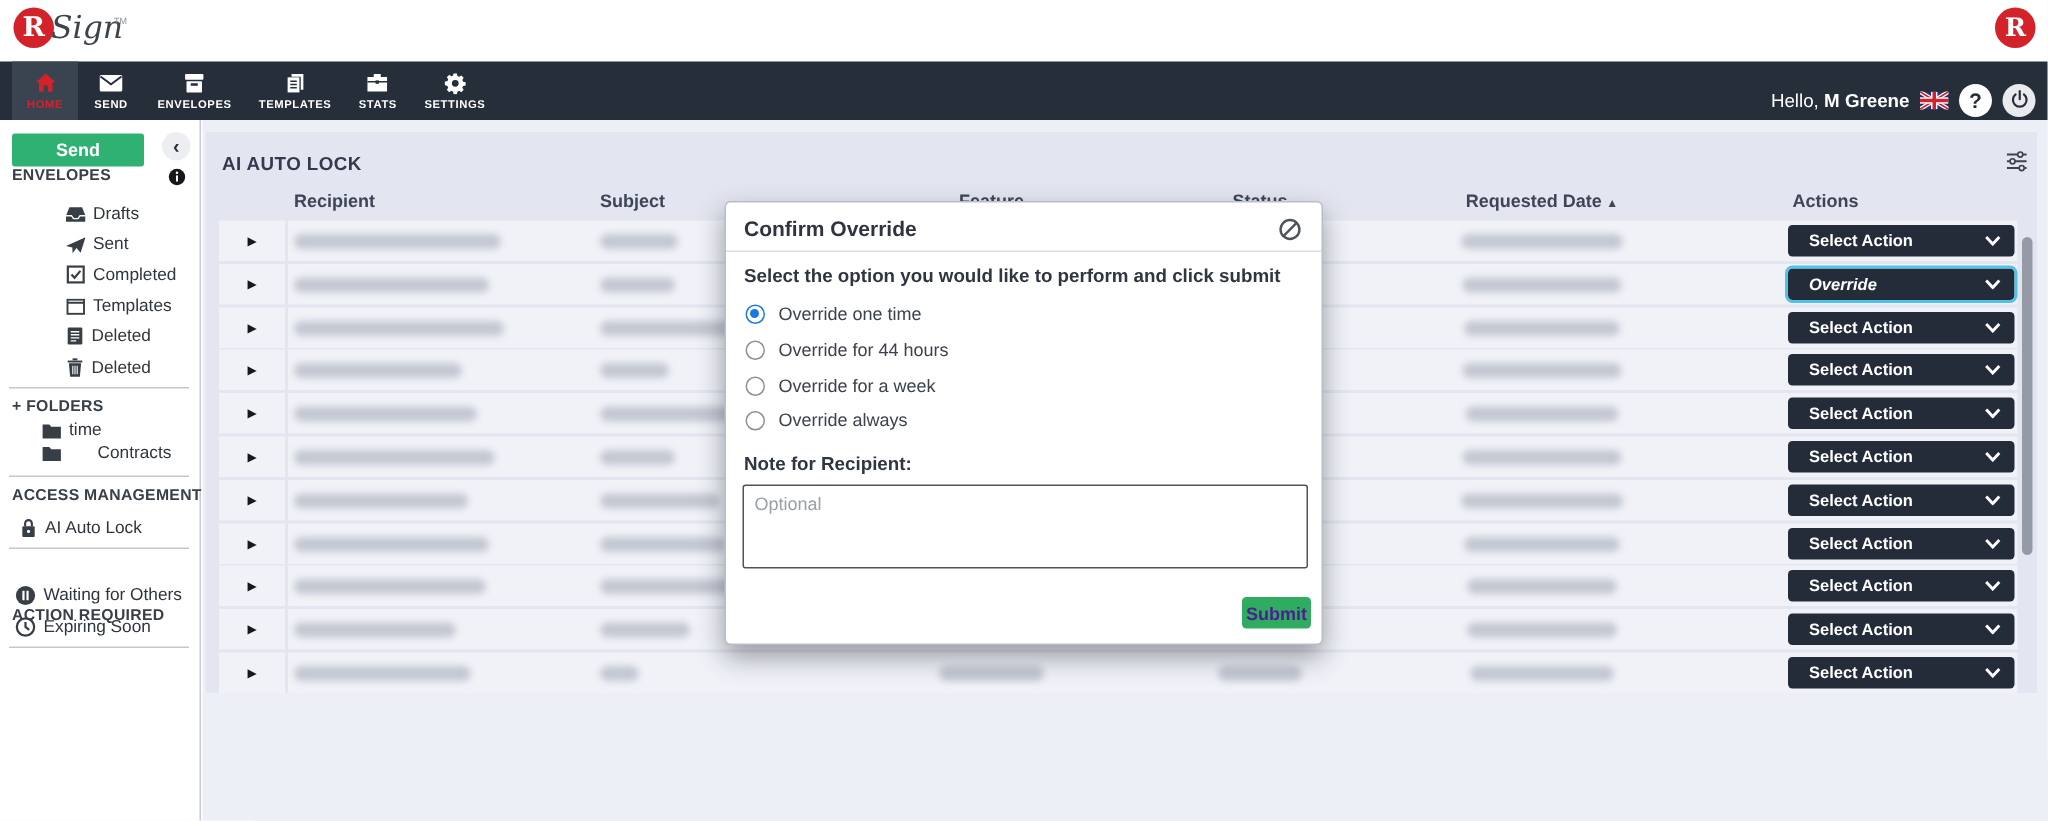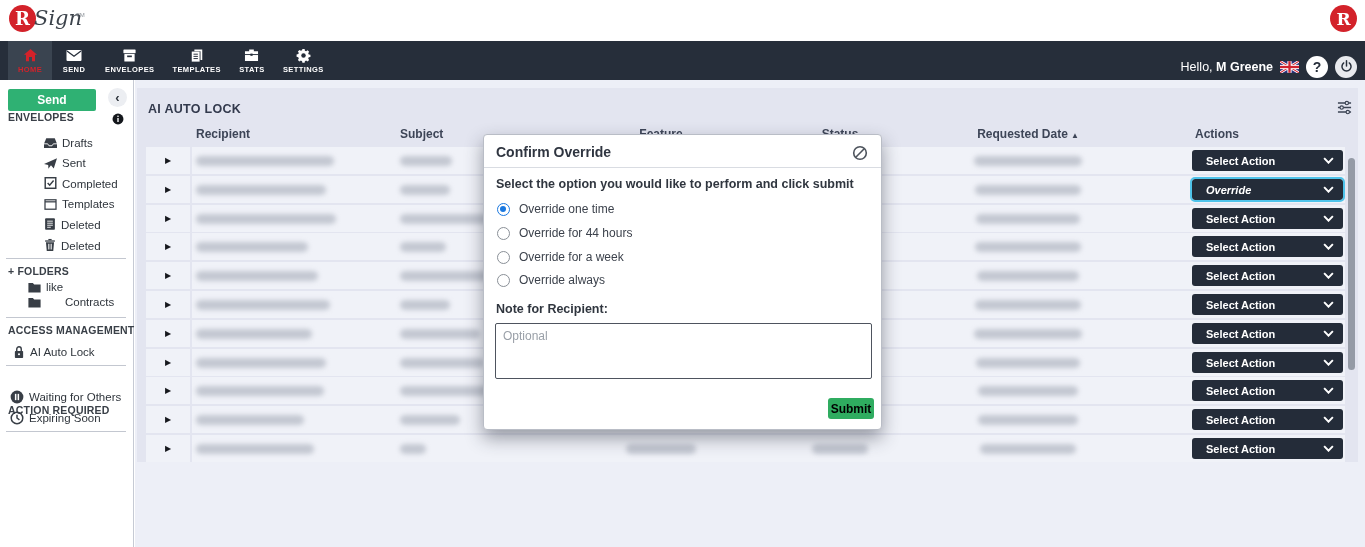--- a/index.html
+++ b/index.html
@@ -71,21 +71,21 @@
   #modal-instruction { position:absolute; left:12px; top:42px; font-size:12.5px; font-weight:bold; color:#30363f; }
   .radio-row { position:absolute; left:13px; display:flex; align-items:center; gap:9px; cursor:pointer; }
   .radio { width:13px; height:13px; border-radius:50%; border:1.5px solid #8a9097; background:#fff; position:relative; }
   .radio.checked { border-color:#1a78e0; }
   .radio.checked::after { content:""; position:absolute; left:2px; top:2px; width:6px; height:6px; border-radius:50%; background:#1a78e0; }
   .radio-label { font-size:12px; color:#3c424c; }
   #note-label { position:absolute; left:12px; top:167px; font-size:12.5px; font-weight:bold; color:#30363f; }
   #note-area { position:absolute; left:11px; top:188px; width:377px; height:56px; border:1px solid #4e545e; border-radius:2px;
                resize:none; font-family:"Liberation Sans", sans-serif; font-size:12px; padding:5px 7px; color:#333; }
   #note-area::placeholder { color:#9aa0a8; }
-  #submit-btn { position:absolute; left:344px; top:263px; width:46px; height:21px; background:#2fac60; color:#000000;
+  #submit-btn { position:absolute; left:344px; top:263px; width:46px; height:21px; background:#2fac60; color:#4c1d95;
                 border:none; border-radius:3px; font-size:12px; font-weight:bold; cursor:pointer; }
 </style>
 </head>
 <body>
 
 <div id="topbar">
   <div id="logo-left" class="logo-circle">R</div>
   <div id="logo-script">Sign</div>
   <div id="logo-tm">TM</div>
   <div id="logo-right" class="logo-circle">R</div>
@@ -237,21 +237,21 @@
         <span class="s-label">Deleted</span>
       </div>
       <div class="divider" style="top: 178px;"></div>
       <div class="side-header" style="top: 191px;">+ FOLDERS</div>
       <div class="side-item" style="left: 28px; top: 207px;">
         <span class="s-icon">
           <svg width="13" height="11" viewBox="0 0 16 13" fill="currentColor">
             <path d="M0.5 1h5.5l1.6 1.8h7.9V12.5H0.5z"></path>
           </svg>
         </span>
-        <span class="s-label">like</span>
+        <span class="s-label">time</span>
       </div>
       <div class="side-item" style="left: 28px; top: 222px; gap: 24px;">
         <span class="s-icon">
           <svg width="13" height="11" viewBox="0 0 16 13" fill="currentColor">
             <path d="M0.5 1h5.5l1.6 1.8h7.9V12.5H0.5z"></path>
           </svg>
         </span>
         <span class="s-label">Contracts</span>
       </div>
       <div class="divider" style="top: 237px;"></div>

